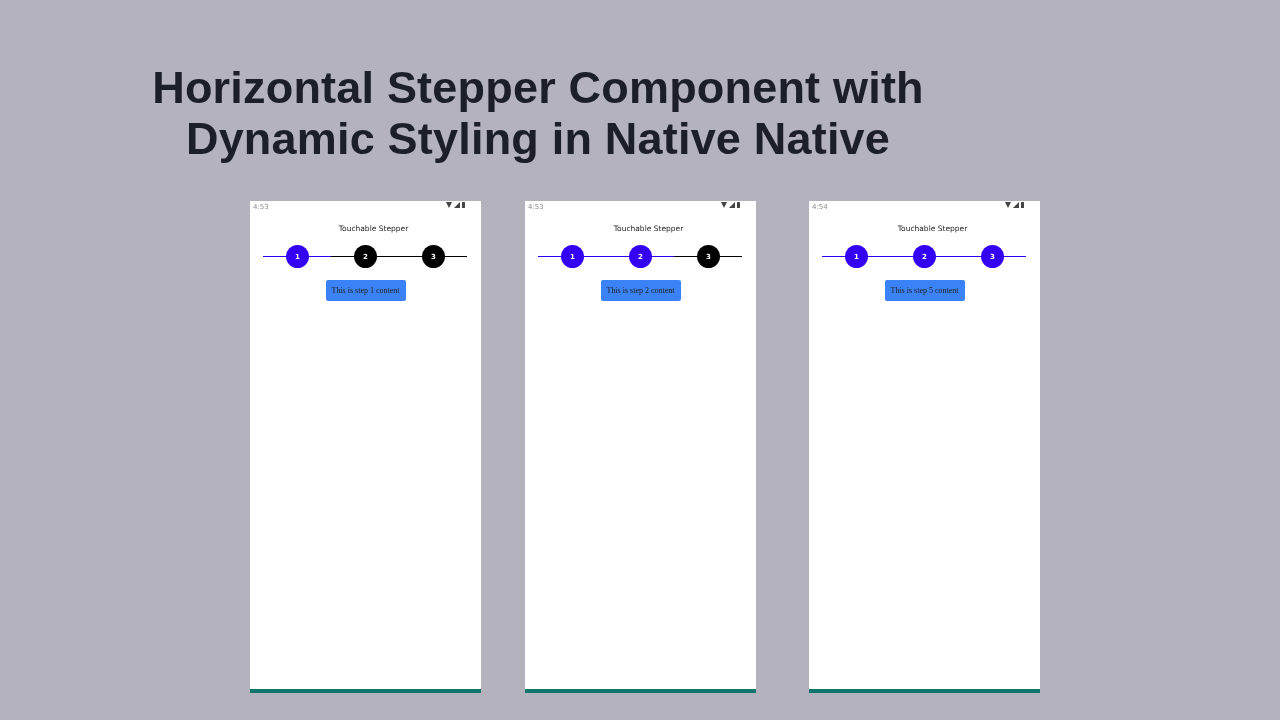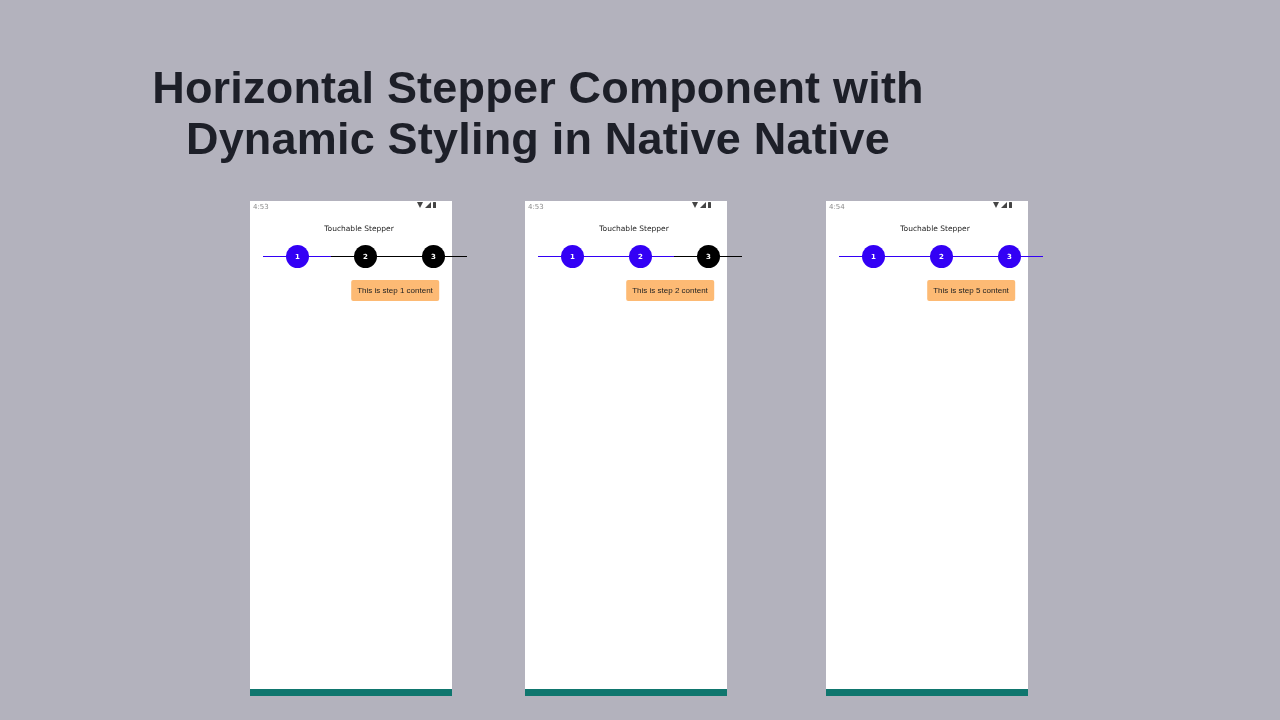--- a/index.html
+++ b/index.html
@@ -9,23 +9,23 @@
     font-family:"Liberation Sans", sans-serif;
     position:relative;
   }
   .title {
     position:absolute; left:0; top:62px; width:1076px;
     text-align:center; color:#1d1f28;
     font-weight:bold; font-size:45px; line-height:51px;
     letter-spacing:0.2px;
   }
   .phone {
-    position:absolute; top:201px; width:202px; height:488px;
+    position:absolute; top:201px; width:231px; height:488px;
     background:#ffffff;
-    border-bottom:7px solid #0f766e;
+    border-bottom:4px solid #0f766e;
   }
   .status {
     position:absolute; top:0; left:0; right:0; height:12px;
     font-family:"DejaVu Sans", sans-serif;
     font-size:7px; color:#8a8a8a;
   }
   .status .time { position:absolute; left:3px; top:2px; }
   .status .icons { position:absolute; right:16px; top:1px; display:flex; gap:2px; align-items:center; }
   .wifi { width:0; height:0; border-left:3.5px solid transparent; border-right:3.5px solid transparent; border-top:6px solid #444; }
   .signal { width:0; height:0; border-left:6px solid transparent; border-bottom:6px solid #444; }
@@ -36,24 +36,23 @@
   }
   .stepper { position:absolute; top:44px; left:13px; width:204px; height:24px; }
   .line { position:absolute; top:11px; height:1.3px; }
   .circle {
     position:absolute; top:0; width:23px; height:23px; border-radius:50%;
     color:#fff; font-family:"DejaVu Sans", sans-serif; font-size:7px; font-weight:bold;
     display:flex; align-items:center; justify-content:center;
   }
   .content {
     position:absolute; top:79px; left:50%; transform:translateX(-50%);
-    background:#fdba74; padding:6px 6px; white-space:nowrap;
-    font-family:Liberation Sans, sans-serif; font-size:8px; color:#222;
+    background:#3b82f6; padding:6px 6px; white-space:nowrap;
+    font-family:Liberation Serif, serif; font-size:8px; color:#222;
     border-radius:2px;
-    margin-left:44px;
   }
 </style>
 </head>
 <body>
 
 <div class="title">
   <div>Horizontal Stepper Component with</div>
   <div>Dynamic Styling in Native Native</div>
 </div>
 
@@ -90,21 +89,21 @@
   <div class="stepper">
     <div class="line" style="left:0;width:136px;background:#3300f5;"></div>
     <div class="line" style="left:136px;width:68px;background:#000;"></div>
     <div class="circle" style="left:23px;background:#3300f5;">1</div>
     <div class="circle" style="left:91px;background:#3300f5;">2</div>
     <div class="circle" style="left:159px;background:#000;">3</div>
   </div>
   <div class="content">This is step 2 content</div>
 </div>
 
-<div class="phone" style="left:826px;">
+<div class="phone" style="left:809px;">
   <div class="status">
     <span class="time">4:54</span>
     <span class="icons">
       <span class="wifi"></span>
       <span class="signal"></span>
       <span class="battery"></span>
     </span>
   </div>
   <div class="app-title">Touchable Stepper</div>
   <div class="stepper">

